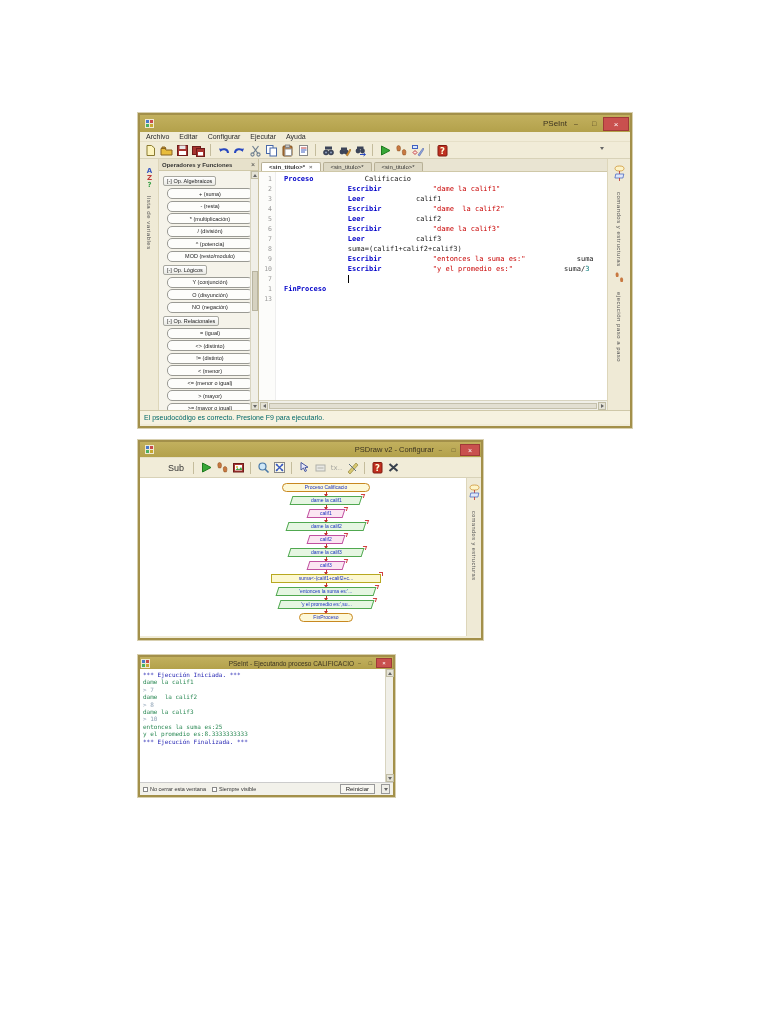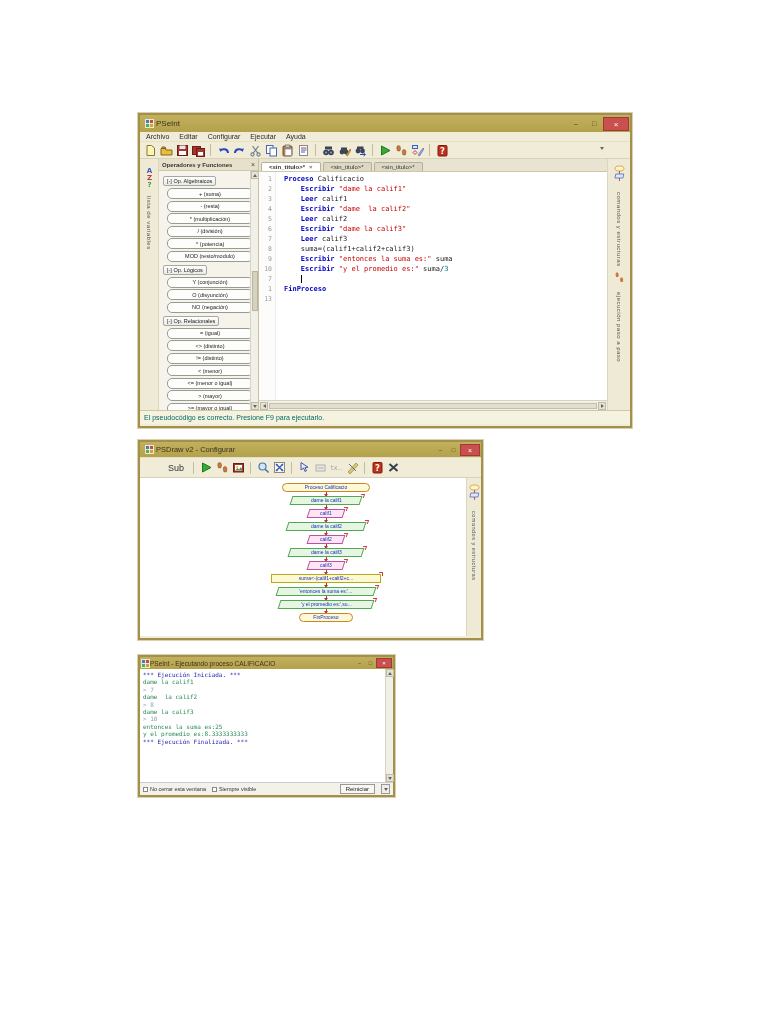--- a/index.html
+++ b/index.html
@@ -1,19 +1,19 @@
 <!DOCTYPE html>
 <html><head>
 <meta charset="utf-8">
 <style>
   * { margin:0; padding:0; box-sizing:border-box; }
   html,body { width:768px; height:1024px; background:#ffffff; font-family:"Liberation Sans", sans-serif; }
   .window { position:absolute; border:2px solid #a3904a; background:#f1ecd8; box-shadow:0 0 0 1px #d8d0b0; }
   .titlebar { background:linear-gradient(#c2b05e,#b3a14b); display:flex; align-items:center; position:relative; }
-  .titlebar .ttext { flex:1; text-align:left; color:#3a3220; }
+  .titlebar .ttext { flex:1; text-align:right; color:#3a3220; }
   .winctl { display:flex; align-items:center; }
   .winctl span { display:inline-block; text-align:center; color:#4a3f20; cursor:default; }
   .winctl .close { background:#c9504e; color:#fff; border:1px solid #a03a38; }
   .menubar { display:flex; gap:10px; padding:1px 6px; font-size:7px; color:#2a2a2a; background:#f1ecd8; }
   .toolbar { display:flex; align-items:center; gap:2px; padding:1px 3px; background:#f1ecd8; border-top:1px solid #e6e0c8; border-bottom:1px solid #d8d2b8; }
   .tb-sep { width:1px; height:12px; background:#c4bc9c; margin:0 3px; }
   .tb-icon { width:14px; height:14px; display:flex; align-items:center; justify-content:center; }
   .tb-icon svg { display:block; }
 
   
@@ -49,21 +49,21 @@
   .tab { font-size:6px; color:#333; padding:1px 7px 1px 7px; margin-left:2px; border:1px solid #b8b096; border-bottom:none; border-radius:2px 2px 0 0; background:#ddd8c4; display:flex; gap:4px; align-items:center; }
   .tab.active { background:#fff; font-weight:bold; }
   .tab .tx { font-size:6px; color:#777; }
   .tab-dd { margin-left:auto; margin-right:3px; padding-bottom:3px; }
   .codearea { flex:1; display:flex; overflow:hidden; background:#fff; }
   .gutter { width:17px; text-align:right; padding:2px 3px 0 0; font-family:"DejaVu Sans Mono", monospace; font-size:6.5px; line-height:10px; color:#9a9a9a; background:#fcfcfa; border-right:1px solid #eee; }
   .codecol { flex:1; padding:2px 0 0 8px; font-family:"DejaVu Sans Mono", monospace; font-size:7px; line-height:10px; white-space:pre; }
   .seg-kw { color:#0000c8; font-weight:bold; }
   .seg-str { color:#c80000; }
   .seg-num { color:#007878; }
-  .seg-pl { color:#1a1a1a; }
+  .seg-pl { color:#1a1a1a;padding-left:47px; }
   .cursor { display:inline-block; width:1px; height:8px; background:#000; vertical-align:middle; }
   .hscroll { height:10px; background:#f0efe8; border-top:1px solid #d8d4c0; display:flex; align-items:center; justify-content:space-between; padding:0 1px; }
   .hscroll .sb-btn { height:8px; }
   .sb-thumb-h { flex:1; height:6px; background:#e2dfd2; border:1px solid #c4c0ac; margin:0 1px; }
   .statusbar { height:14px; background:#f6f2e0; border-top:1px solid #cfc8a8; font-size:7px; color:#006868; display:flex; align-items:center; padding-left:4px; }
 
   
   #drawwin { left:138px; top:440px; width:345px; height:200px; }
   #drawwin .titlebar { height:15px; font-size:7.5px; }
   #drawwin .winctl span { width:13px; height:10px; font-size:6px; line-height:10px; }

